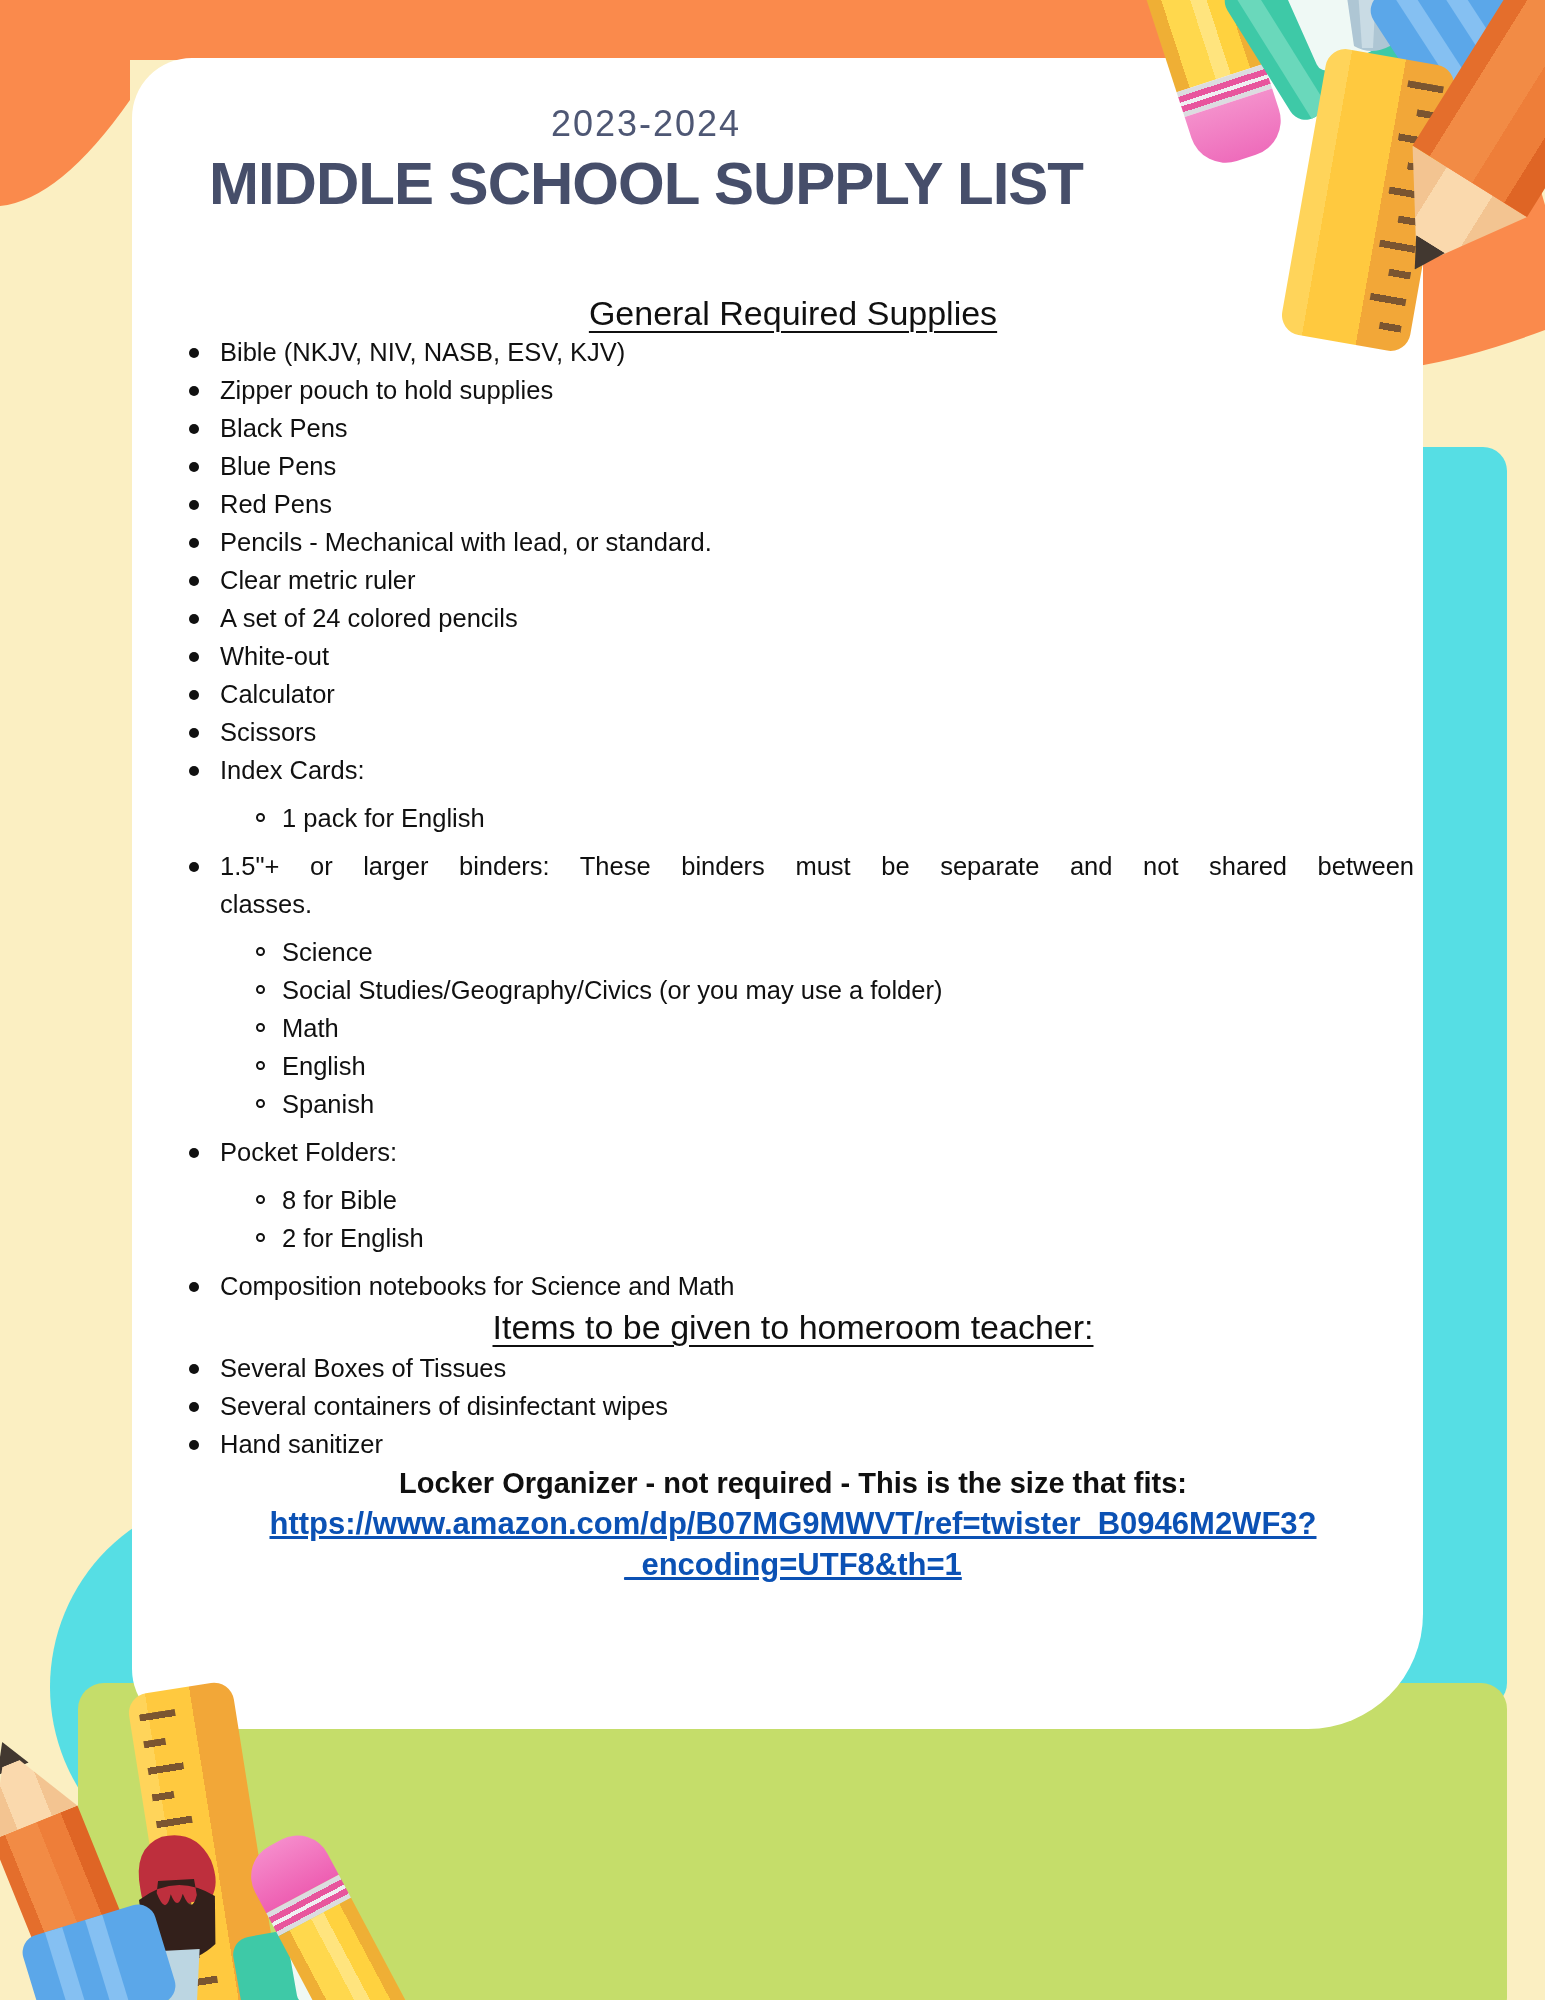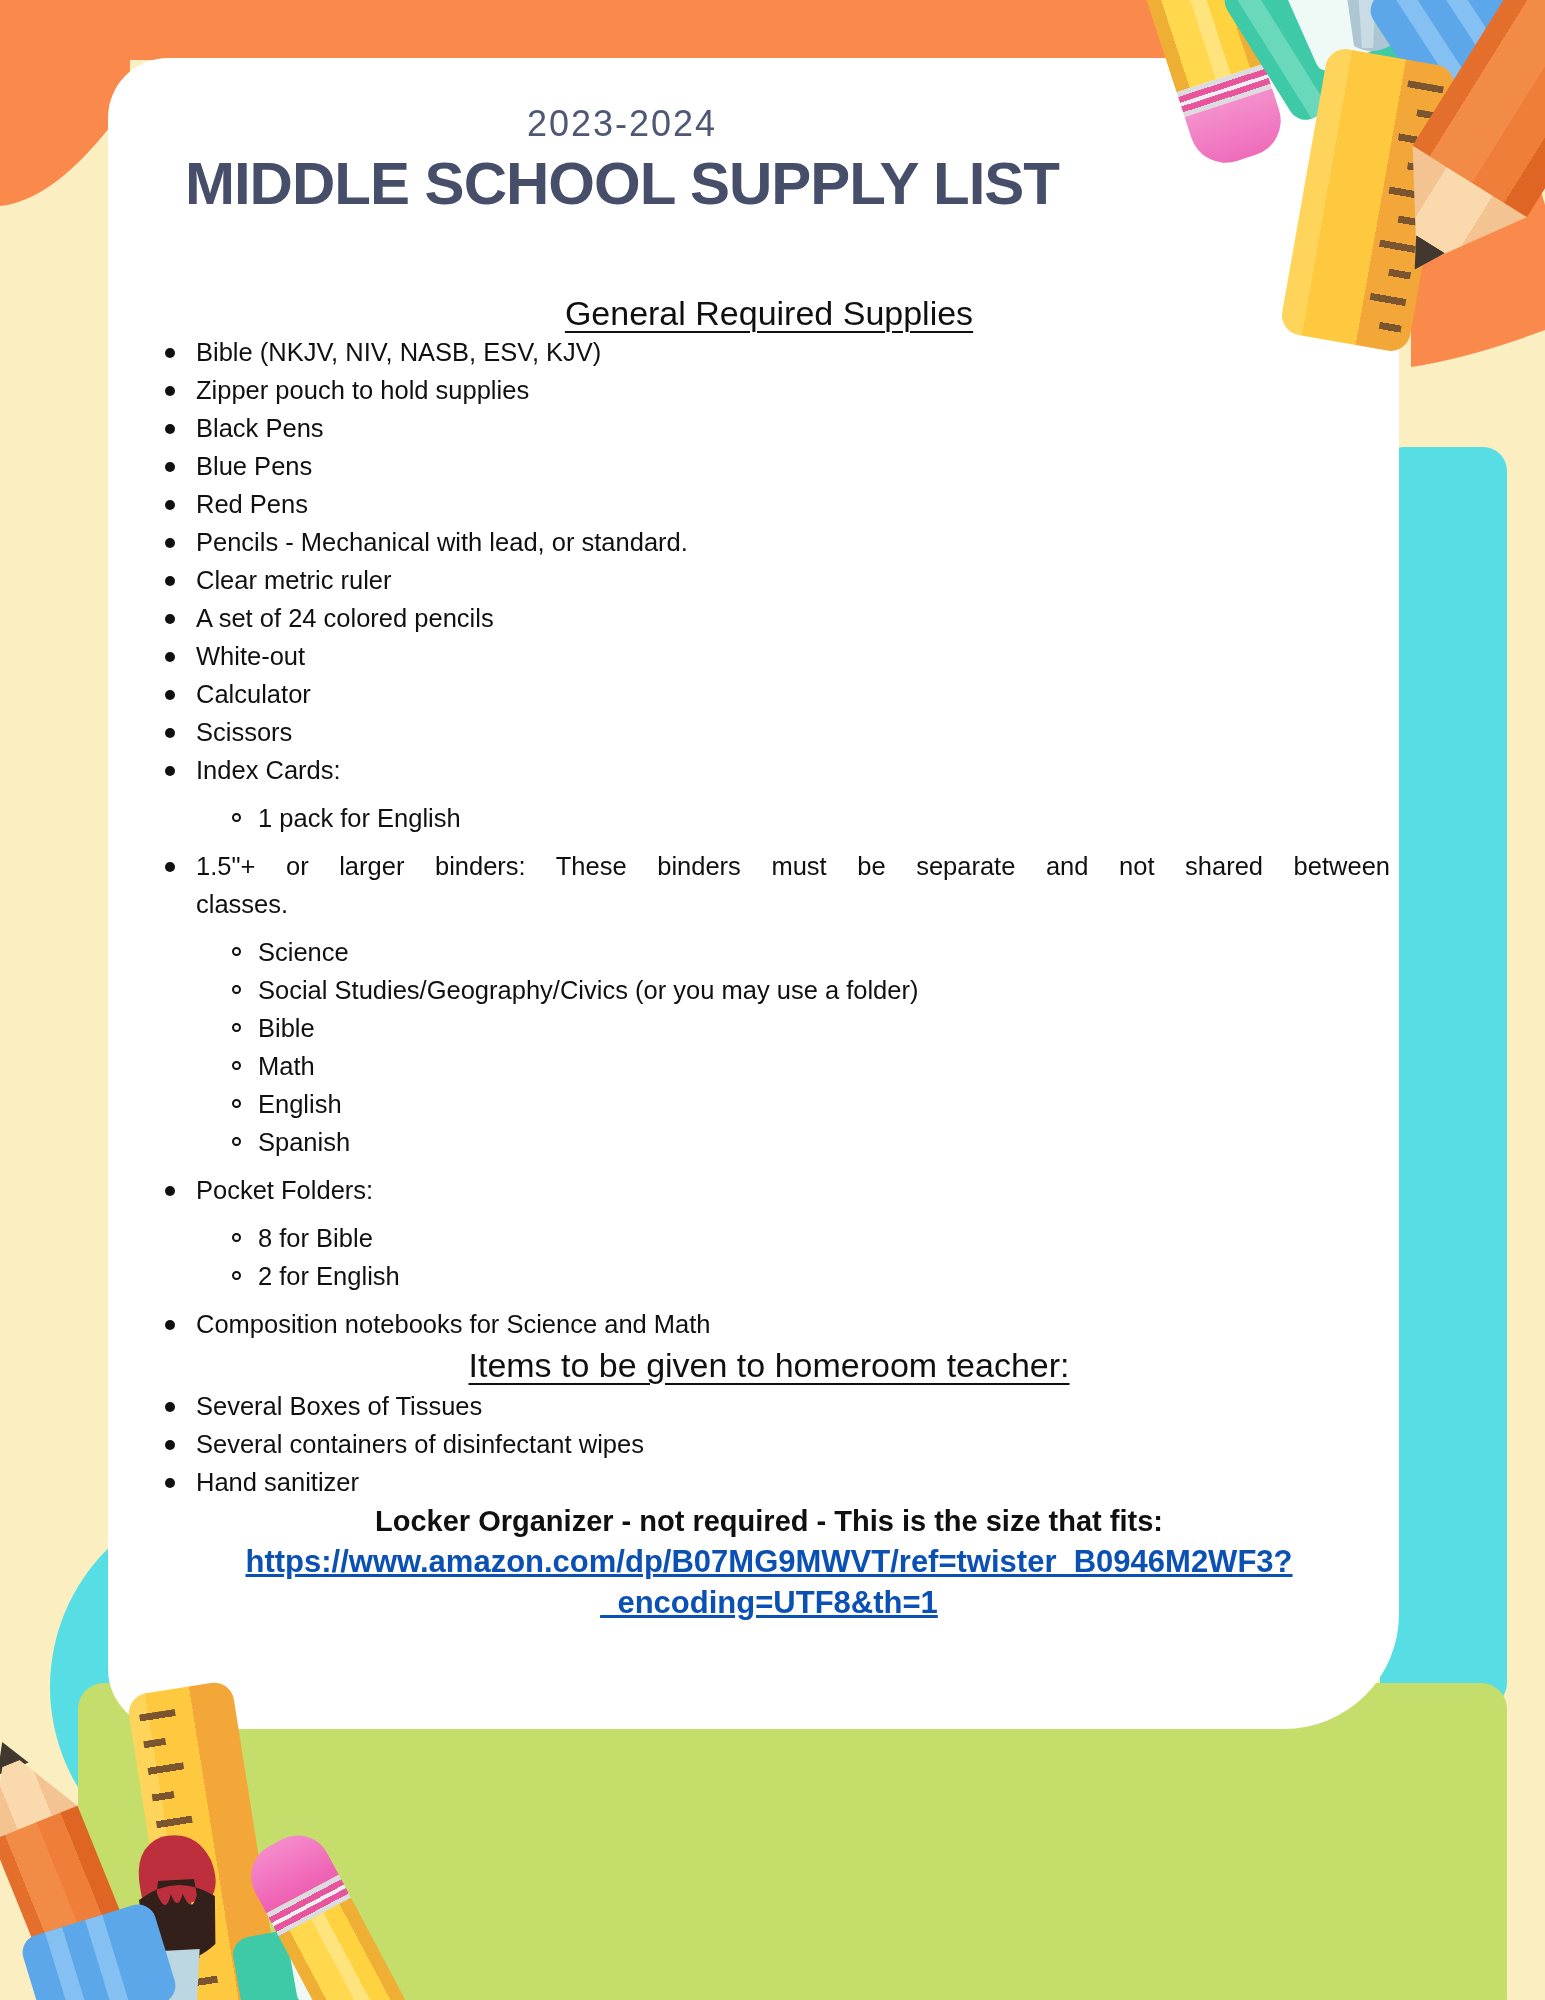--- a/index.html
+++ b/index.html
@@ -7,21 +7,21 @@
     --c-card_bg:#FFFFFF; --c-title_navy:#464E6A; --c-year_gray:#4E5774;
     --c-text:#101010; --c-link_blue:#0B51B4;
   }
   html,body{margin:0;padding:0;}
   body{font-family:"Liberation Sans",sans-serif;}
   .page{position:relative;width:1545px;height:2000px;overflow:hidden;background:var(--c-page_bg);}
   .bg{position:absolute;left:0;top:0;z-index:0;}
 
   
   .card{
-    position:absolute;z-index:2;left:108px;top:58px;width:1291px;height:1671px;
+    position:absolute;z-index:2;left:132px;top:58px;width:1291px;height:1671px;
     background:var(--c-card_bg);
     border-radius:60px 60px 115px 60px;
   }
   .header{padding-top:44px;margin-left:69px;width:890px;text-align:center;}
   .year{font-size:36px;letter-spacing:2px;color:var(--c-year_gray);line-height:44px;}
   .title{margin:6px 0 0 0;font-size:60px;font-weight:bold;letter-spacing:-1px;color:var(--c-title_navy);line-height:64px;}
 
   .body-content{position:absolute;left:88px;top:235px;width:1194px;color:var(--c-text);font-size:25.5px;}
   .sec-h{font-size:34px;line-height:40px;text-align:center;margin-left:-48px;
     text-decoration:underline;text-decoration-thickness:2px;text-underline-offset:6px;}
@@ -128,21 +128,20 @@
               <ul class="sub">
                 <li>1 pack for English</li>
               </ul>
             </li>
             <li>
               <div class="line jline">1.5"+ or larger binders:  These binders must be separate and not shared between</div>
               <div class="line">classes.</div>
               <ul class="sub">
                 <li>Science</li>
                 <li>Social Studies/Geography/Civics (or you may use a folder)</li>
-                <li>Bible</li>
                 <li>Math</li>
                 <li>English</li>
                 <li>Spanish</li>
               </ul>
             </li>
             <li>
               <div class="line">Pocket Folders:</div>
               <ul class="sub">
                 <li>8 for Bible</li>
                 <li>2 for English</li>

